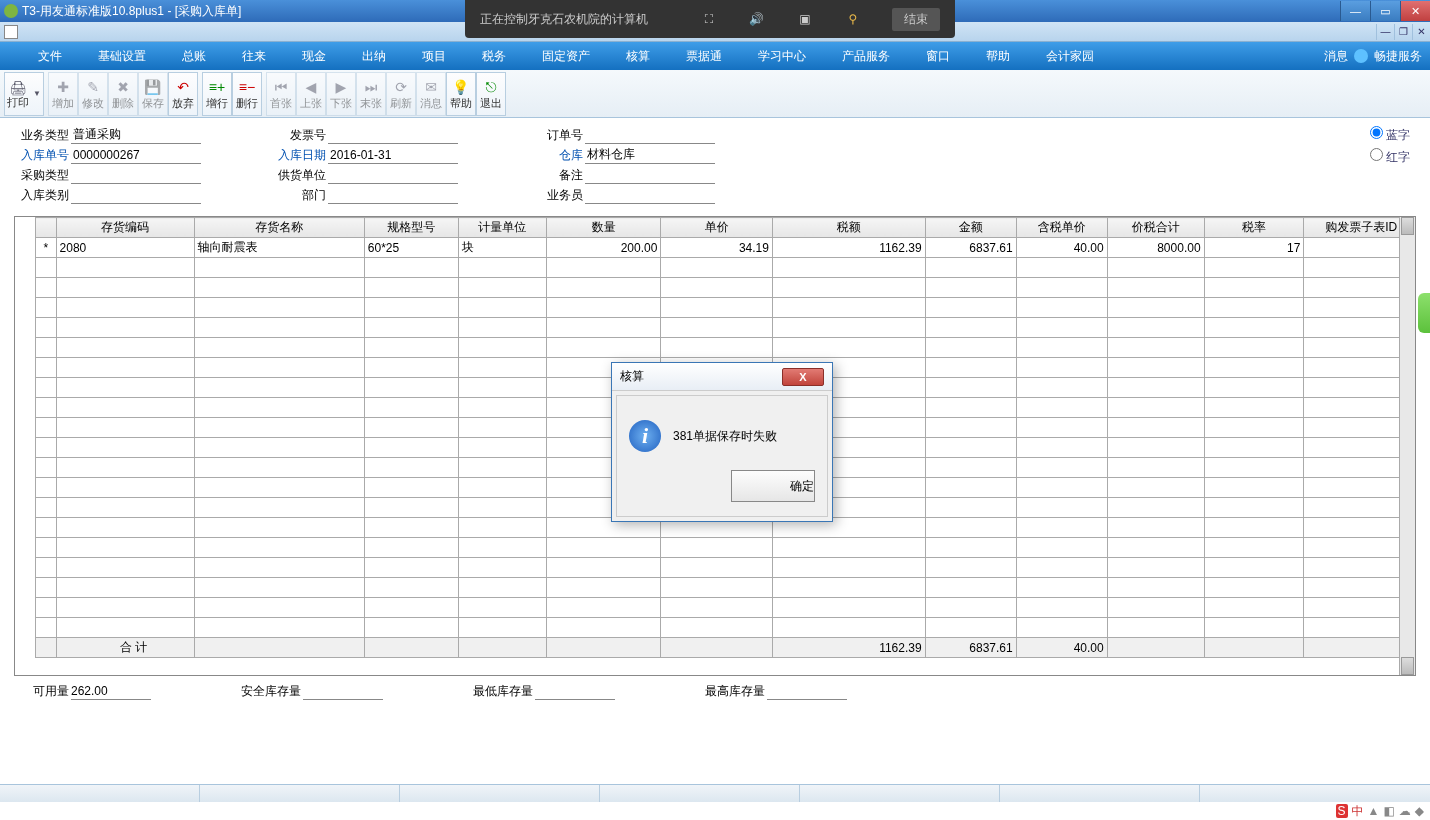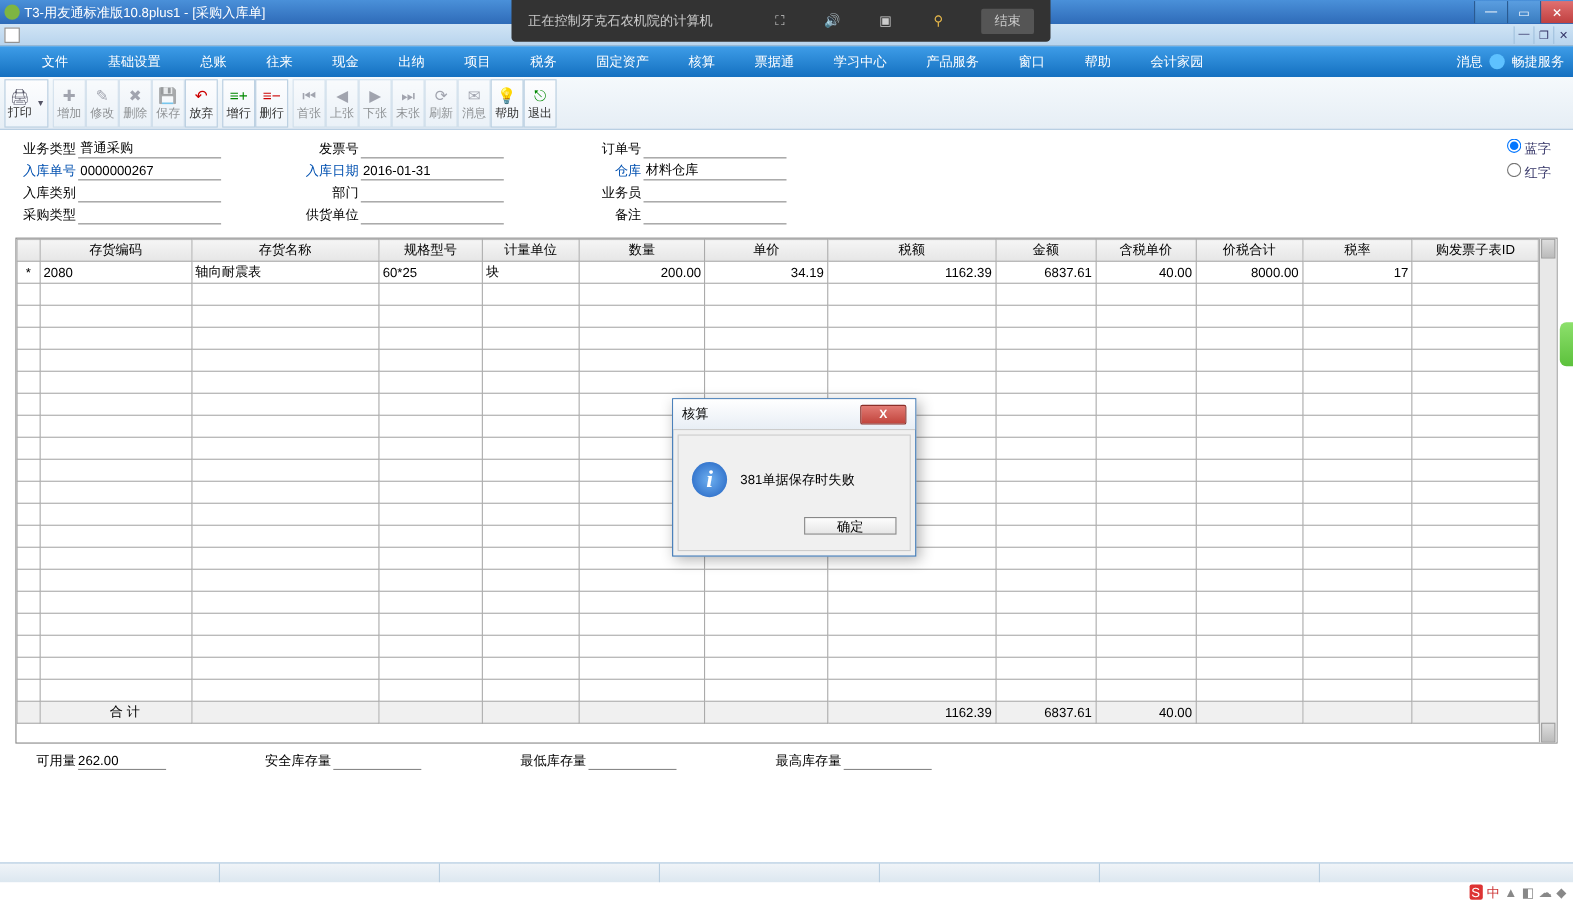--- a/index.html
+++ b/index.html
@@ -52,21 +52,21 @@
 .fld .lbl { width: 55px; text-align:right; margin-right:2px; }
 .fld .lbl.blue { color: #0050b0; }
 .fld .inp { width: 130px; height: 18px; border: none; border-bottom: 1px solid #888; padding: 0 2px; background:transparent; font-size:12px;}
 
 
 .grid-wrap { margin: 6px 14px 0; border:1px solid #888; position:relative; height: 460px; display:flex;}
 .grid-body{ flex:1; overflow:hidden; position:relative;}
 .grid-scroll{ width:16px; background:#e8e8e8; border-left:1px solid #aaa; position:relative;}
 .grid-scroll .thumb{ position:absolute; top:0; left:1px; right:1px; height:18px; background:linear-gradient(#ddd,#bbb); border:1px solid #999;}
 .grid-scroll .thumb2{ position:absolute; bottom:0; left:1px; right:1px; height:18px; background:linear-gradient(#ddd,#bbb); border:1px solid #999;}
-table.grid { width:100%; border-collapse: collapse; table-layout: fixed; }
+table.grid { width:100%; border-collapse: collapse; table-layout: fixed; margin-left: 20px; }
 table.grid th, table.grid td { border:1px solid #aaa; height: 20px; padding: 0 3px; white-space:nowrap; overflow:hidden; }
 table.grid th { background: linear-gradient(#f5f5f5,#e6e6e6); font-weight:normal; text-align:center; }
 table.grid td { text-align:right; }
 table.grid td.l { text-align:left; }
 table.grid td.c { text-align:center;padding-left:20px; }
 table.grid tr.sum td{ background:#f0f0f0; font-weight:normal;}
 .rowmark{ width:14px; text-align:center !important;}
 
 
 .footer { padding: 6px 14px; }
@@ -84,21 +84,21 @@
 
 
 .dialog-overlay{ position:absolute; inset:0; z-index:100; }
 .dialog{ position:absolute; left:611px; top:362px; width:222px; background:#f0f0f0; border:1px solid #3a76b5; box-shadow: 3px 3px 12px rgba(0,0,0,0.3); }
 .dialog .dtitle{ height:28px; background:linear-gradient(#fff,#e8eef5); display:flex; align-items:center; padding:0 8px; font-size:12px; border-bottom:1px solid #ccc;}
 .dialog .dtitle .dclose{ margin-left:auto; width:42px; height:18px; background:linear-gradient(#e27b74,#c1443c); border:1px solid #8a2f29; border-radius:2px; color:#fff; display:flex; align-items:center; justify-content:center; cursor:pointer; font-size:11px; font-weight:bold;}
 .dialog .dbody{ padding: 14px 12px; border:1px solid #ccc; margin:4px; background:#f0f0f0; min-height:100px; display:flex; flex-direction:column;}
 .dialog .dmsg{ display:flex; align-items:center; gap:12px; flex:1; padding-top:10px;}
 .dialog .info-icon{ width:32px; height:32px; border-radius:50%; background:radial-gradient(#6eb0f0,#2060c0); color:#fff; font-size:22px; font-weight:bold; display:flex; align-items:center; justify-content:center; font-family:Georgia,serif; font-style:italic;}
 .dialog .dbtns{ display:flex; justify-content:flex-end; margin-top:18px;}
-.dialog .dbtn{ width:84px; height:16px; background:linear-gradient(#fdfdfd,#e6e6e6); border:1px solid #888; cursor:pointer; }
+.dialog .dbtn{ width:84px; height:32px; background:linear-gradient(#fdfdfd,#e6e6e6); border:1px solid #888; cursor:pointer;text-align:right; }
 
 .side-tab{ position:absolute; right:0; top:175px; width:12px; height:40px; background:linear-gradient(#8de06c,#5cc13c); border-radius:6px 0 0 6px;}
 </style>
 </head>
 <body>
 
 <div class="titlebar">
   <div class="icon"></div>
   <div class="title">T3-用友通标准版10.8plus1 - [采购入库单]</div>
   <div class="spacer"></div>
@@ -254,43 +254,43 @@
         <span class="lbl blue">入库日期</span>
         <input class="inp" value="2016-01-31" style="">
       </div>
     <div class="fld">
         <span class="lbl blue">仓库</span>
         <input class="inp" value="材料仓库" style="">
       </div>
   </div>
   <div class="form-row">
     <div class="fld">
+        <span class="lbl">采购类型</span>
+        <input class="inp" value="" style="">
+      </div>
+    <div class="fld">
+        <span class="lbl">供货单位</span>
+        <input class="inp" value="" style="">
+      </div>
+    <div class="fld">
+        <span class="lbl">备注</span>
+        <input class="inp" value="" style="">
+      </div>
+  </div>
+  <div class="form-row">
+    <div class="fld">
         <span class="lbl">入库类别</span>
         <input class="inp" value="" style="">
       </div>
     <div class="fld">
         <span class="lbl">部门</span>
         <input class="inp" value="" style="">
       </div>
     <div class="fld">
         <span class="lbl">业务员</span>
-        <input class="inp" value="" style="">
-      </div>
-  </div>
-  <div class="form-row">
-    <div class="fld">
-        <span class="lbl">采购类型</span>
-        <input class="inp" value="" style="">
-      </div>
-    <div class="fld">
-        <span class="lbl">供货单位</span>
-        <input class="inp" value="" style="">
-      </div>
-    <div class="fld">
-        <span class="lbl">备注</span>
         <input class="inp" value="" style="">
       </div>
   </div>
 </div>
 
 <div class="grid-wrap">
   <div class="grid-body">
   <table class="grid" id="grid-table">
     <colgroup id="grid-cols">
           <col style="width: 14px;">

